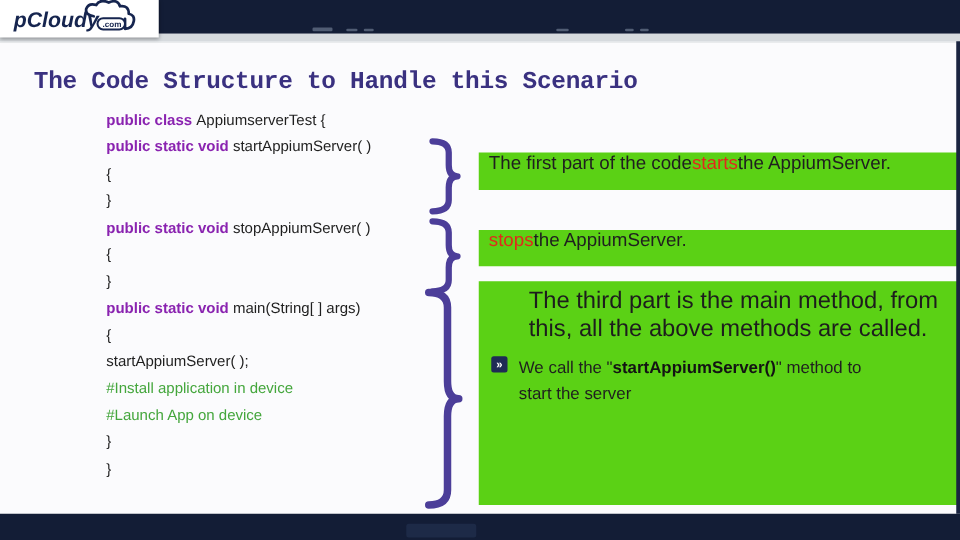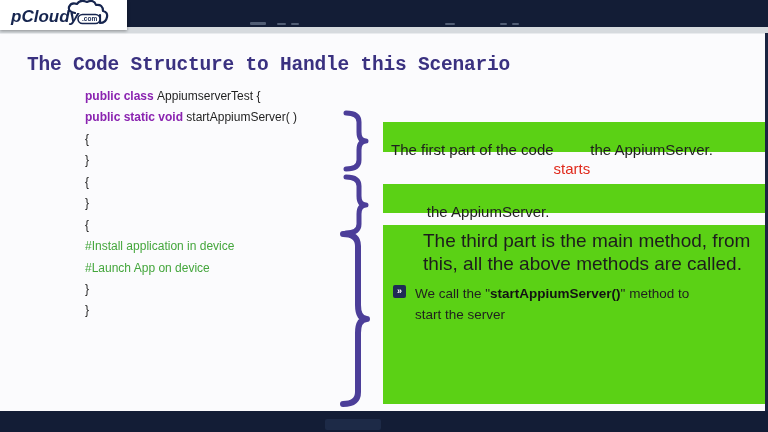--- a/index.html
+++ b/index.html
@@ -21,21 +21,21 @@
   .page-title{
     position:absolute;left:27px;top:54px;margin:0;
     font-size:19.5px;font-weight:bold;color:var(--title);letter-spacing:-.2px;font-family:Liberation Mono, monospace;
   }
   
   .code-block{position:absolute;left:85px;top:86px;font-size:12px;color:var(--code-text);}
   .code-line{height:21.45px;line-height:21.45px;white-space:pre;}
   .seg-plain{color:var(--code-text);}
   .seg-keyword{color:var(--keyword);font-weight:600;}
   .seg-comment{color:var(--comment);}
-  .seg-red{color:var(--red);margin-top:38px;}
+  .seg-red{color:var(--red);}
   .seg-bold{font-weight:bold;color:#131313;}
   
   .brace{position:absolute;}
   .brace path{stroke:var(--brace);fill:none;stroke-linecap:round;stroke-linejoin:round;}
   
   .callout{
     position:absolute;left:383px;width:426px;background:var(--highlight-green);
     box-sizing:border-box;color:#1d1d1d;
   }
   .callout-line{display:flex;align-items:center;padding-left:8px;font-size:15px;}
@@ -78,23 +78,26 @@
     </svg>
   </div>
 
   <h1 class="page-title">The Code Structure to Handle this Scenario</h1>
 
   <div class="code-block">
       <div class="code-line"><span class="seg-keyword">public class </span><span class="seg-plain">AppiumserverTest {</span></div>
       <div class="code-line"><span class="seg-keyword">public static void </span><span class="seg-plain">startAppiumServer( )</span></div>
       <div class="code-line"><span class="seg-plain">{</span></div>
       <div class="code-line"><span class="seg-plain">}</span></div>
+      <div class="code-line"><span class="seg-keyword">public static void </span><span class="seg-plain">stopAppiumServer( )</span></div>
       <div class="code-line"><span class="seg-plain">{</span></div>
       <div class="code-line"><span class="seg-plain">}</span></div>
+      <div class="code-line"><span class="seg-keyword">public static void </span><span class="seg-plain">main(String[ ] args)</span></div>
       <div class="code-line"><span class="seg-plain">{</span></div>
+      <div class="code-line"><span class="seg-plain">startAppiumServer( );</span></div>
       <div class="code-line"><span class="seg-comment">#Install application in device</span></div>
       <div class="code-line"><span class="seg-comment">#Launch App on device</span></div>
       <div class="code-line"><span class="seg-plain">}</span></div>
       <div class="code-line"><span class="seg-plain">}</span></div>
     </div>
 
   <svg class="brace" style="left:343px;top:110px;" width="26" height="62" viewBox="0 0 26 62">
     <path d="M3,3 Q16,3 16,12 L16,22 Q16,31 23,31 Q16,31 16,40 L16,50 Q16,59 3,59" stroke-width="5"></path>
   </svg>
   <svg class="brace" style="left:343px;top:174px;" width="26" height="62" viewBox="0 0 26 62">

